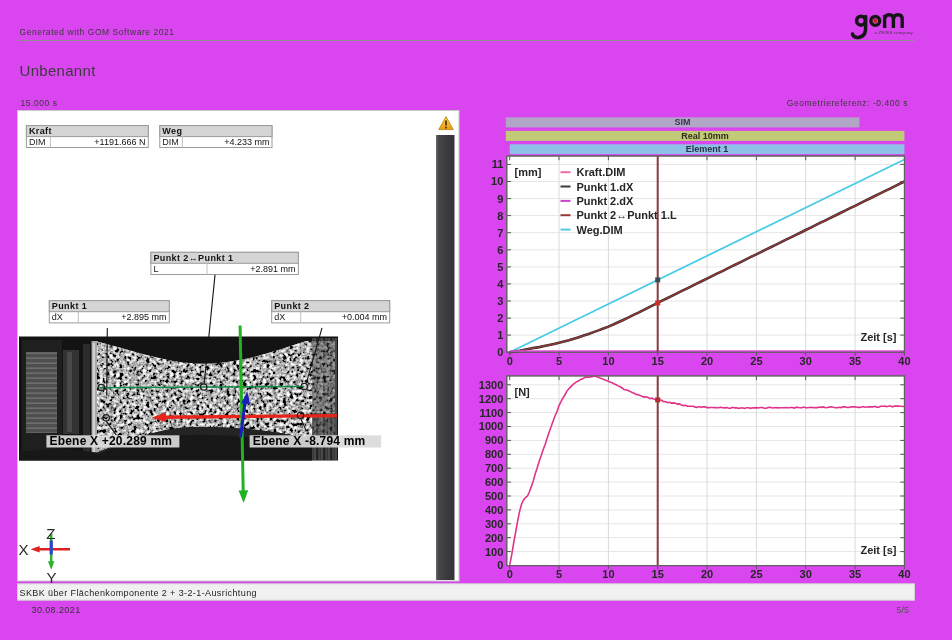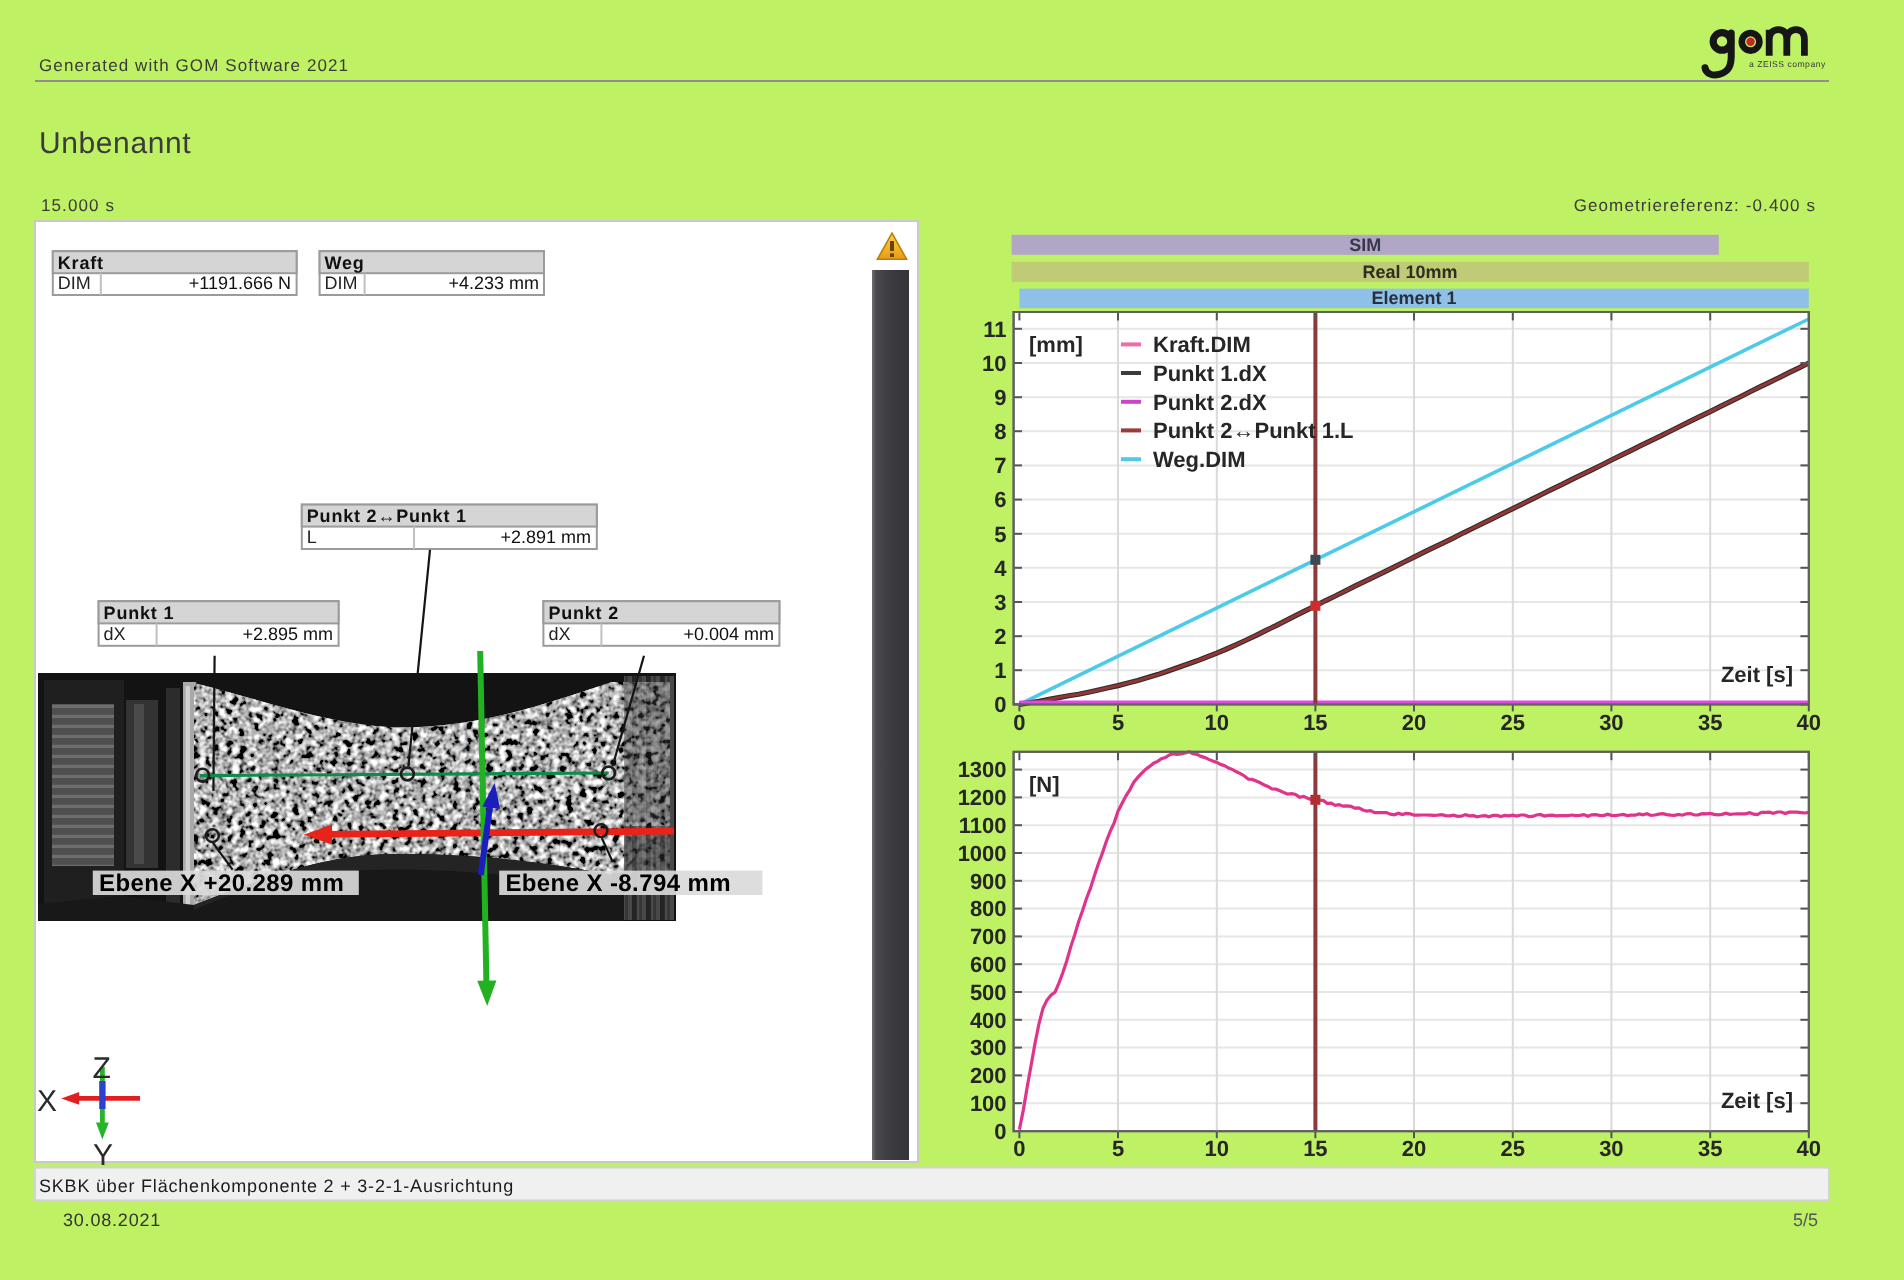--- a/index.html
+++ b/index.html
@@ -1,14 +1,14 @@
 <!DOCTYPE html>
 <html><head><meta charset="utf-8"><style>
 html,body{margin:0;padding:0;background:#ffffff;}
-#page{position:relative;width:952px;height:640px;font-family:"Liberation Sans",sans-serif;overflow:hidden;background:#bef264;}
+#page{position:relative;width:952px;height:640px;font-family:"Liberation Sans",sans-serif;overflow:hidden;background:#d946ef;}
 .gl{stroke:#dadada;stroke-width:1;}
 .glh{stroke:#e6e6e6;stroke-width:1;}
 .tk{stroke:#555;stroke-width:1;}
 .ax{font:bold 11px "Liberation Sans",sans-serif;fill:#262626;}
 .sm{font:8.5px "Liberation Sans",sans-serif;fill:#3a3a3a;letter-spacing:0.55px;}
 </style></head><body>
 <div id="page">
 <svg width="952" height="640" viewBox="0 0 952 640">
 <defs>
 <filter id="spk" x="-2%" y="-2%" width="104%" height="104%">

